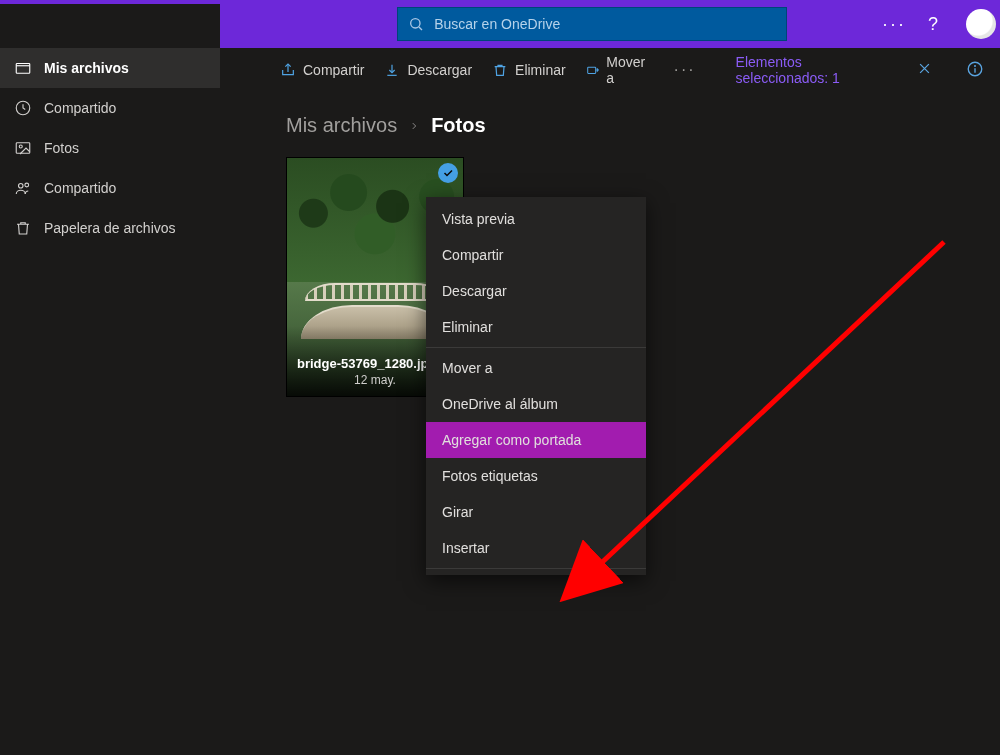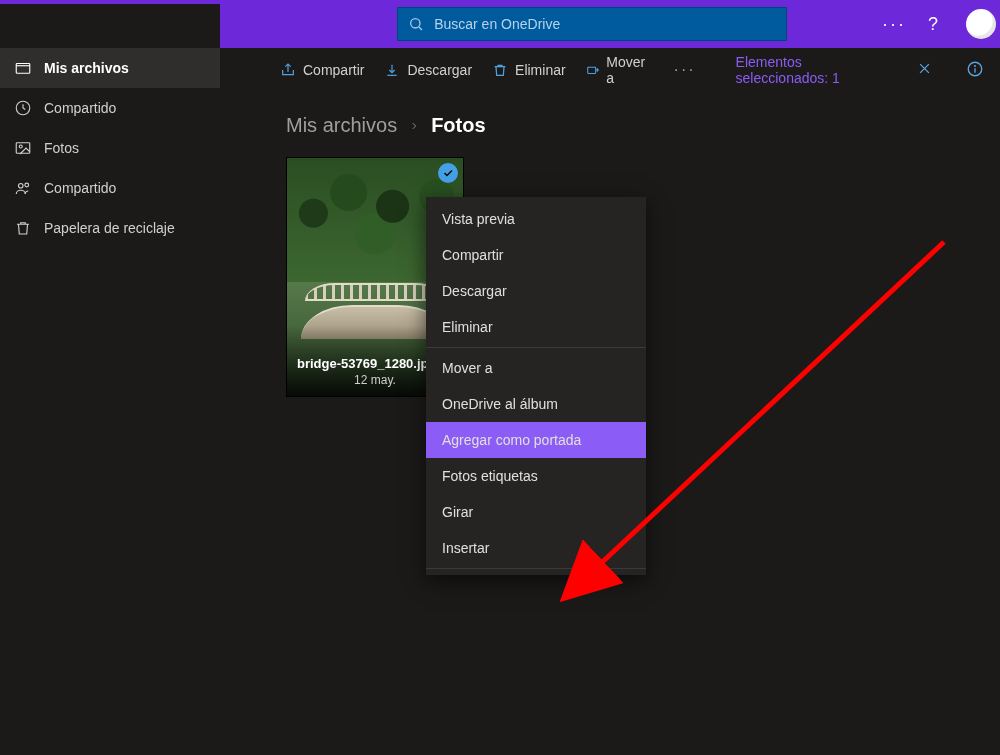--- a/index.html
+++ b/index.html
@@ -102,21 +102,21 @@
 
   
   .context-menu {
     position: absolute; left: 170px; top: 105px; width: 220px;
     background: #252423; box-shadow: 0 6px 20px rgba(0,0,0,0.6);
     padding: 4px 0;
   }
   .ctx-item {
     padding: 10px 16px; font-size: 14px; color: #e1dfdd; cursor: pointer;
   }
-  .ctx-item.hover { background: #8b5cf6; }
+  .ctx-item.hover { background: #a21caf; }
 
   .ctx-sep { height:1px; background:#3b3a39; margin: 2px 0; }
 
   
   .arrow-svg { position: absolute; left:0; top:0; pointer-events:none; }
 
 </style>
 </head>
 <body>
 
@@ -170,21 +170,21 @@
           <path d="M3 20c0-3 3-5 6-5s6 2 6 5"></path>
           <circle cx="17" cy="8" r="2.5"></circle>
           <path d="M15 20c0-2.5 2-4 4-4"></path>
         </svg>
       <span>Compartido</span>
     </div>
     <div class="nav-item">
       <svg width="18" height="18" viewBox="0 0 24 24" fill="none" stroke="#d2d0ce" stroke-width="1.5">
           <path d="M4 7h16M9 7V5h6v2M6 7l1 13h10l1-13"></path>
         </svg>
-      <span>Papelera de reciclaje</span>
+      <span>Papelera de archivos</span>
     </div>
   </div>
 
   <div style="flex:1; display:flex; flex-direction:column;">
 
     <div class="command-bar" style="margin-left:0;">
       <div class="cmd">
         <svg width="16" height="16" viewBox="0 0 24 24" fill="none" stroke="#4fa3e3" stroke-width="1.8">
             <path d="M4 12v7h16v-7"></path>
             <path d="M12 3v12"></path>

